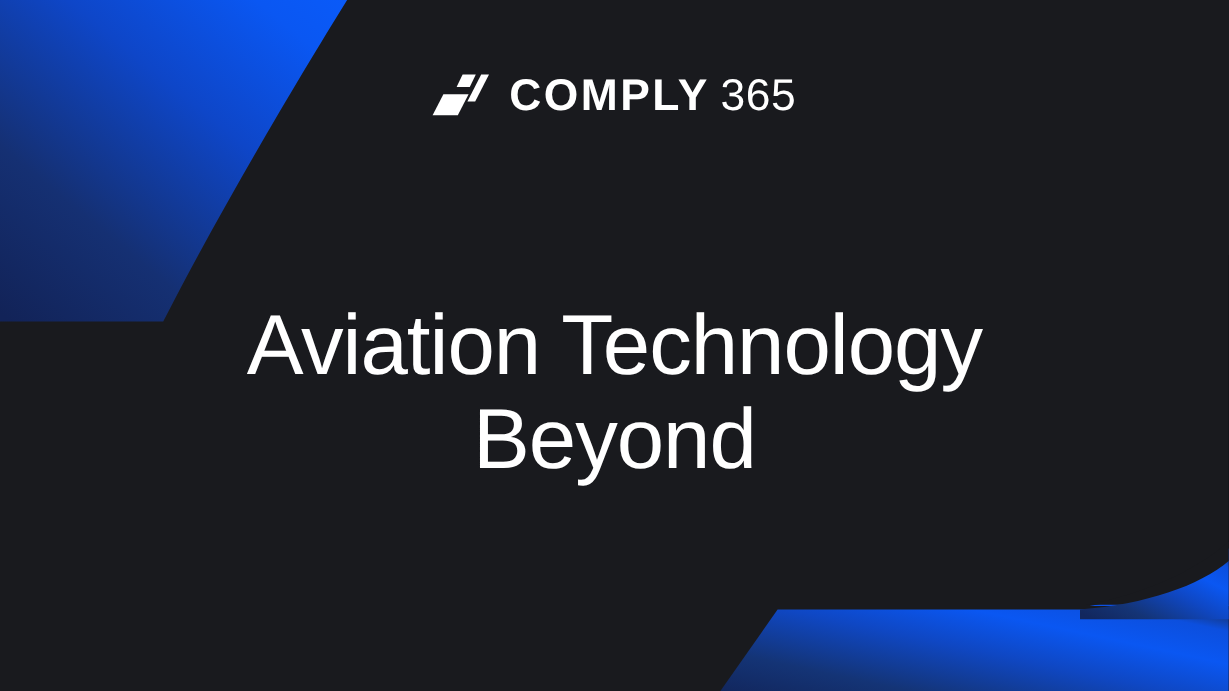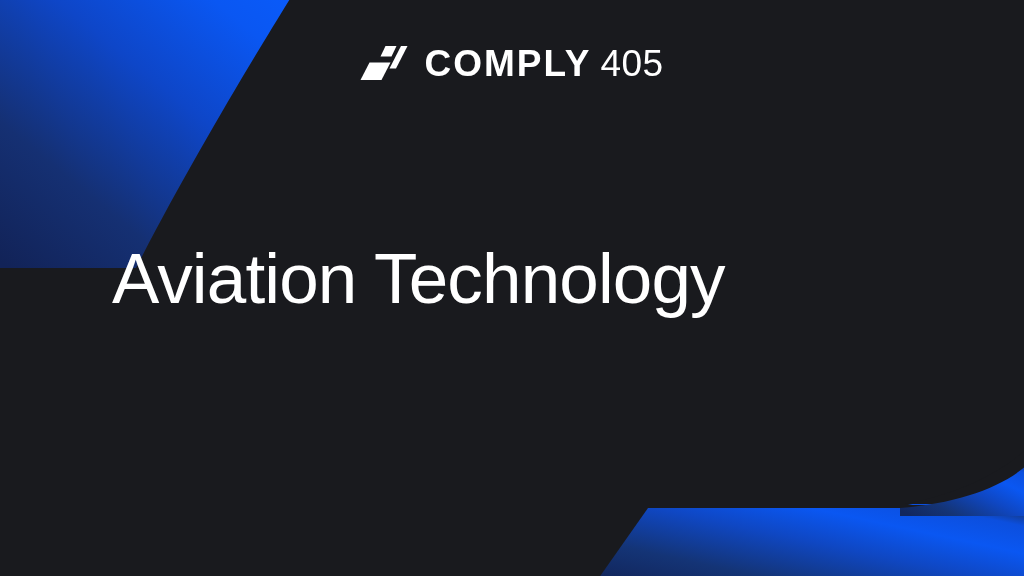--- a/index.html
+++ b/index.html
@@ -23,21 +23,21 @@
     width: 1024px;
     height: 576px;
     pointer-events: none;
   }
 
   
   .logo {
     position: absolute;
     left: 0;
     right: 0;
-    top: 40px;
+    top: 56px;
     display: flex;
     align-items: center;
     justify-content: center;
     gap: 16px;
     height: 46px;
   }
   .logo-mark {
     display: block;
     width: 48px;
     height: 36px;
@@ -61,22 +61,22 @@
     letter-spacing: 0.012em;
     line-height: 1;
     margin-left: 9px;
   }
 
   
   .headline {
     position: absolute;
     left: 112px;
     right: 112px;
-    top: 192px;
-    text-align: left;
+    top: 202px;
+    text-align: center;
     color: #FFFFFF;
     font-size: 71px;
     font-weight: 300;
     line-height: 78px;
     letter-spacing: -0.012em;
   }
   .headline-line {
     display: block;
     white-space: nowrap;
   }
@@ -132,21 +132,22 @@
     <svg class="logo-mark" viewBox="0 0 48 36" xmlns="http://www.w3.org/2000/svg" aria-hidden="true">
 
       <path d="M 9.5 17.5 L 30.5 17.5 L 21.5 35 L 0.5 35 Z" fill="#FFFFFF"></path>
 
       <path d="M 25.5 1 L 36.5 1 L 31.5 11.5 L 20.5 11.5 Z" fill="#FFFFFF"></path>
 
       <path d="M 41 1 L 47.5 1 L 36 23.5 L 29.5 23.5 Z" fill="#FFFFFF"></path>
     </svg>
     <div class="logo-wordmark">
       <span class="logo-word-bold">COMPLY</span>
-      <span class="logo-word-light">405</span>
+      <span class="logo-word-light">365</span>
     </div>
   </div>
 
   <h1 class="headline">
     <span class="headline-line">Aviation Technology</span>
+    <span class="headline-line">Beyond</span>
   </h1>
 
 </div>
 
 </body></html>

